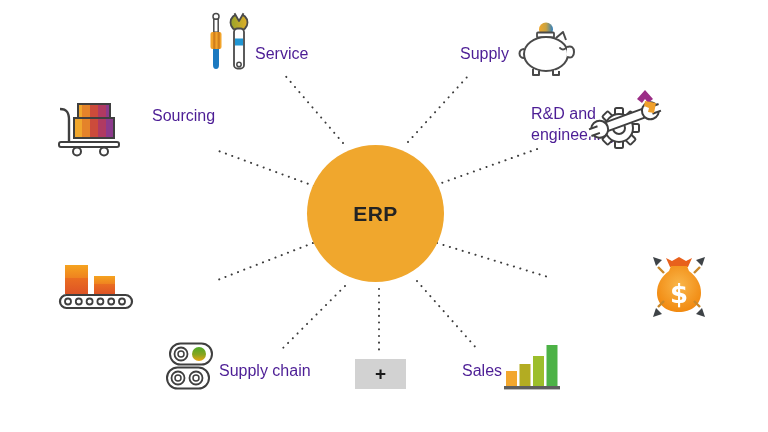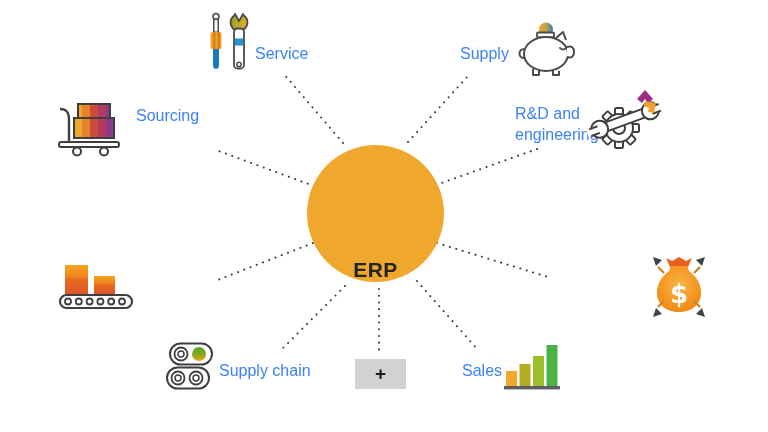--- a/index.html
+++ b/index.html
@@ -4,25 +4,25 @@
 <style>
   html,body{margin:0;padding:0;background:#fff;}
   .stage{
     position:relative;width:768px;height:432px;background:#ffffff;
     font-family:"Liberation Sans", sans-serif;overflow:hidden;
   }
   .spokes{position:absolute;left:0;top:0;width:768px;height:432px;}
   .spoke{stroke:#3C3C3C;stroke-width:2;stroke-dasharray:0.1 6.6;stroke-linecap:round;}
   .erp-circle{
     position:absolute;left:307px;top:145px;width:137px;height:137px;border-radius:50%;
-    background:#F0A72D;display:flex;align-items:flex-end;justify-content:center;
+    background:#F0A72D;display:flex;align-items:center;justify-content:center;
   }
   .erp-text{font-size:21px;font-weight:bold;color:#232323;letter-spacing:.5px;}
-  .label{position:absolute;font-size:16px;color:#3b82f6;white-space:nowrap;}
-  .two-line{line-height:21px;}
+  .label{position:absolute;font-size:16px;color:#4c1d95;white-space:nowrap;}
+  .two-line{line-height:21px;margin-left:16px;}
   .icon{position:absolute;line-height:0;}
   .plus-btn{
     position:absolute;left:355px;top:359px;width:51px;height:30px;background:#D2D2D2;
     display:flex;align-items:center;justify-content:center;
     font-size:19px;font-weight:bold;color:#1A1A1A;cursor:pointer;
   }
 </style>
 </head>
 <body>
 

